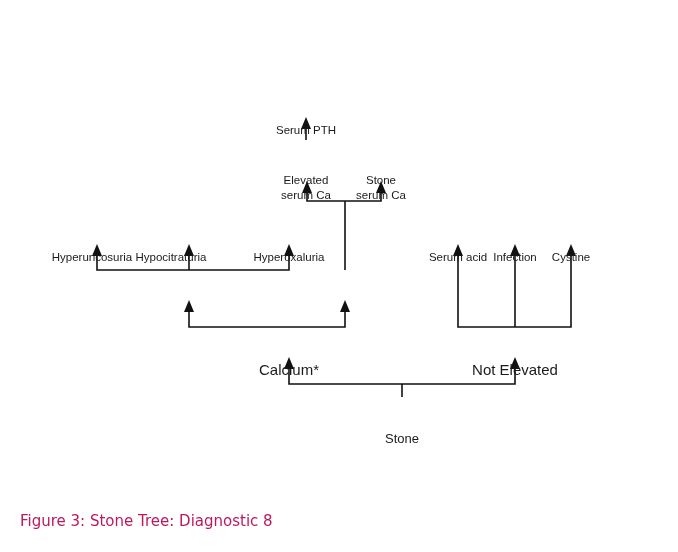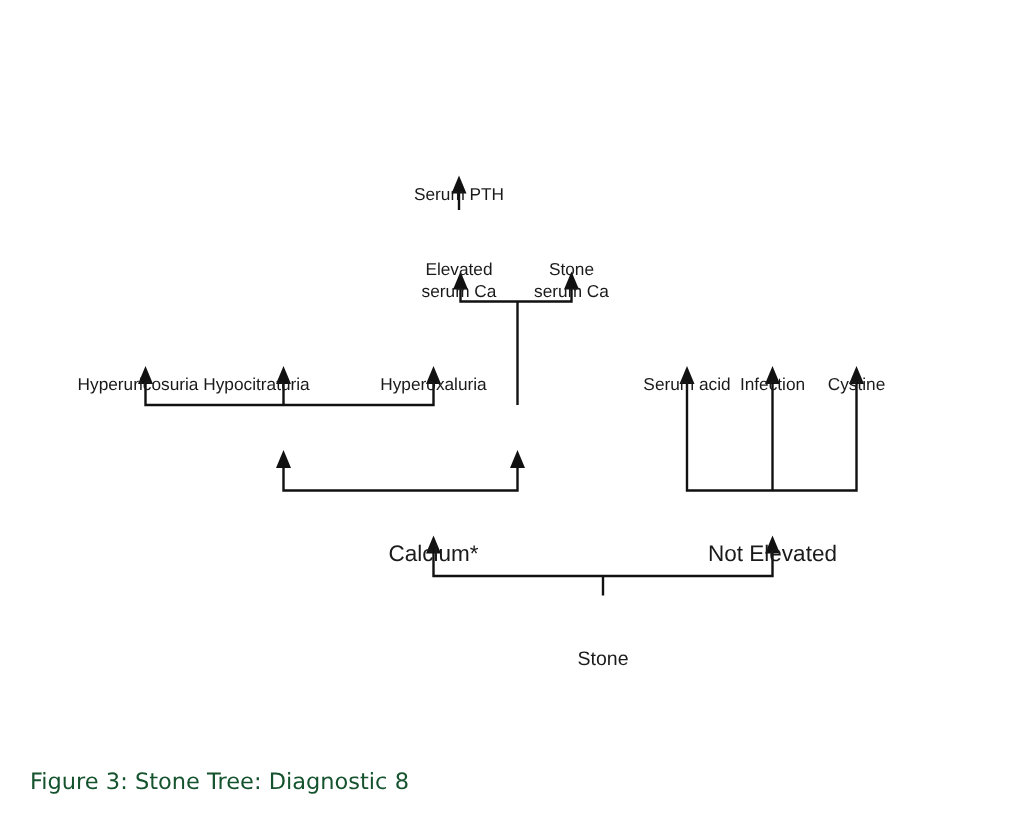--- a/index.html
+++ b/index.html
@@ -4,21 +4,21 @@
   <style>
     html, body { margin: 0; padding: 0; background: #ffffff; }
     body { width: 678px; height: 552px; position: relative; overflow: hidden; }
     #diagram { position: absolute; left: 0; top: 0; width: 678px; height: 552px; }
     .lbl { position: absolute; font-family: "Liberation Sans", sans-serif; color: #1a1a1a; white-space: nowrap; }
     .sm { font-size: 11.5px; }
     .md { font-size: 15px; }
     .lg { font-size: 13px; }
     .ctr { transform: translateX(-50%); text-align: center; margin-top: 30px; }
     .two { line-height: 15px; }
-    .caption { position: absolute; left: 20px; top: 512px; font-family: "DejaVu Sans", sans-serif; font-size: 15px; color: #14532d; }
+    .caption { position: absolute; left: 20px; top: 512px; font-family: "DejaVu Sans", sans-serif; font-size: 15px; color: #be185d; }
     svg line, svg polyline { stroke: #111; stroke-width: 1.6; fill: none; }
     svg polygon { fill: #111; }
   </style>
 </head>
 <body>
 
 <div id="diagram">
   <svg width="678" height="552">
     <defs></defs>
 

